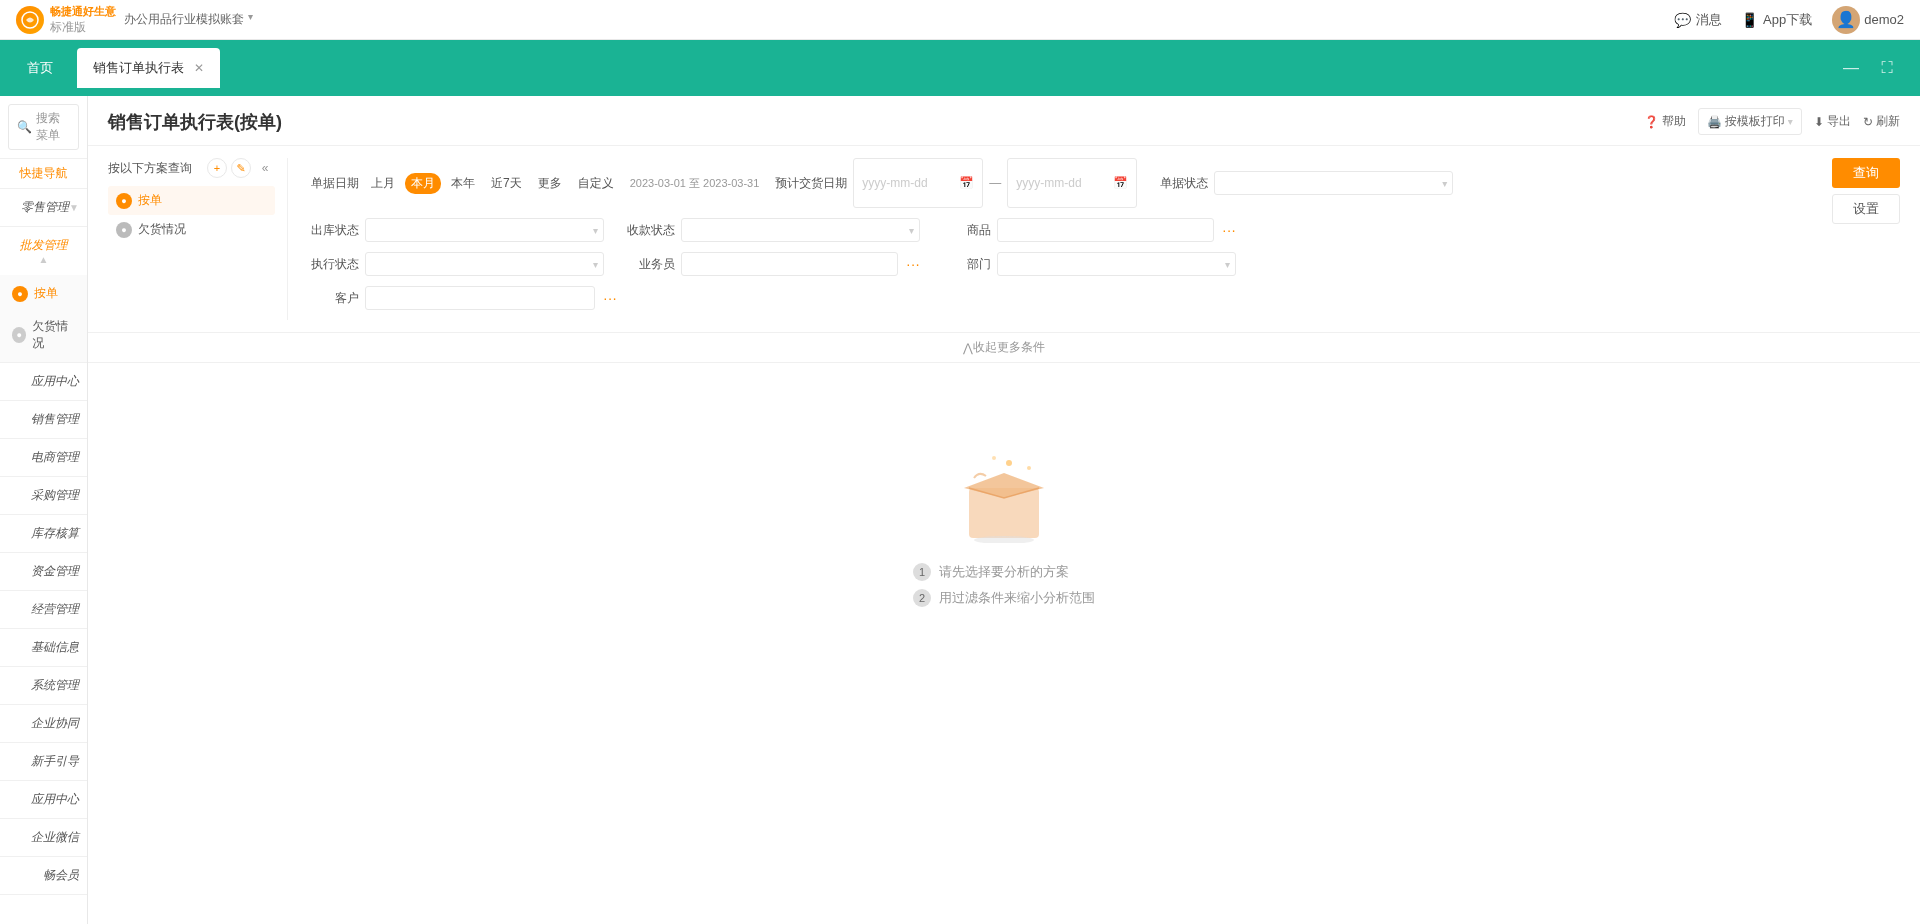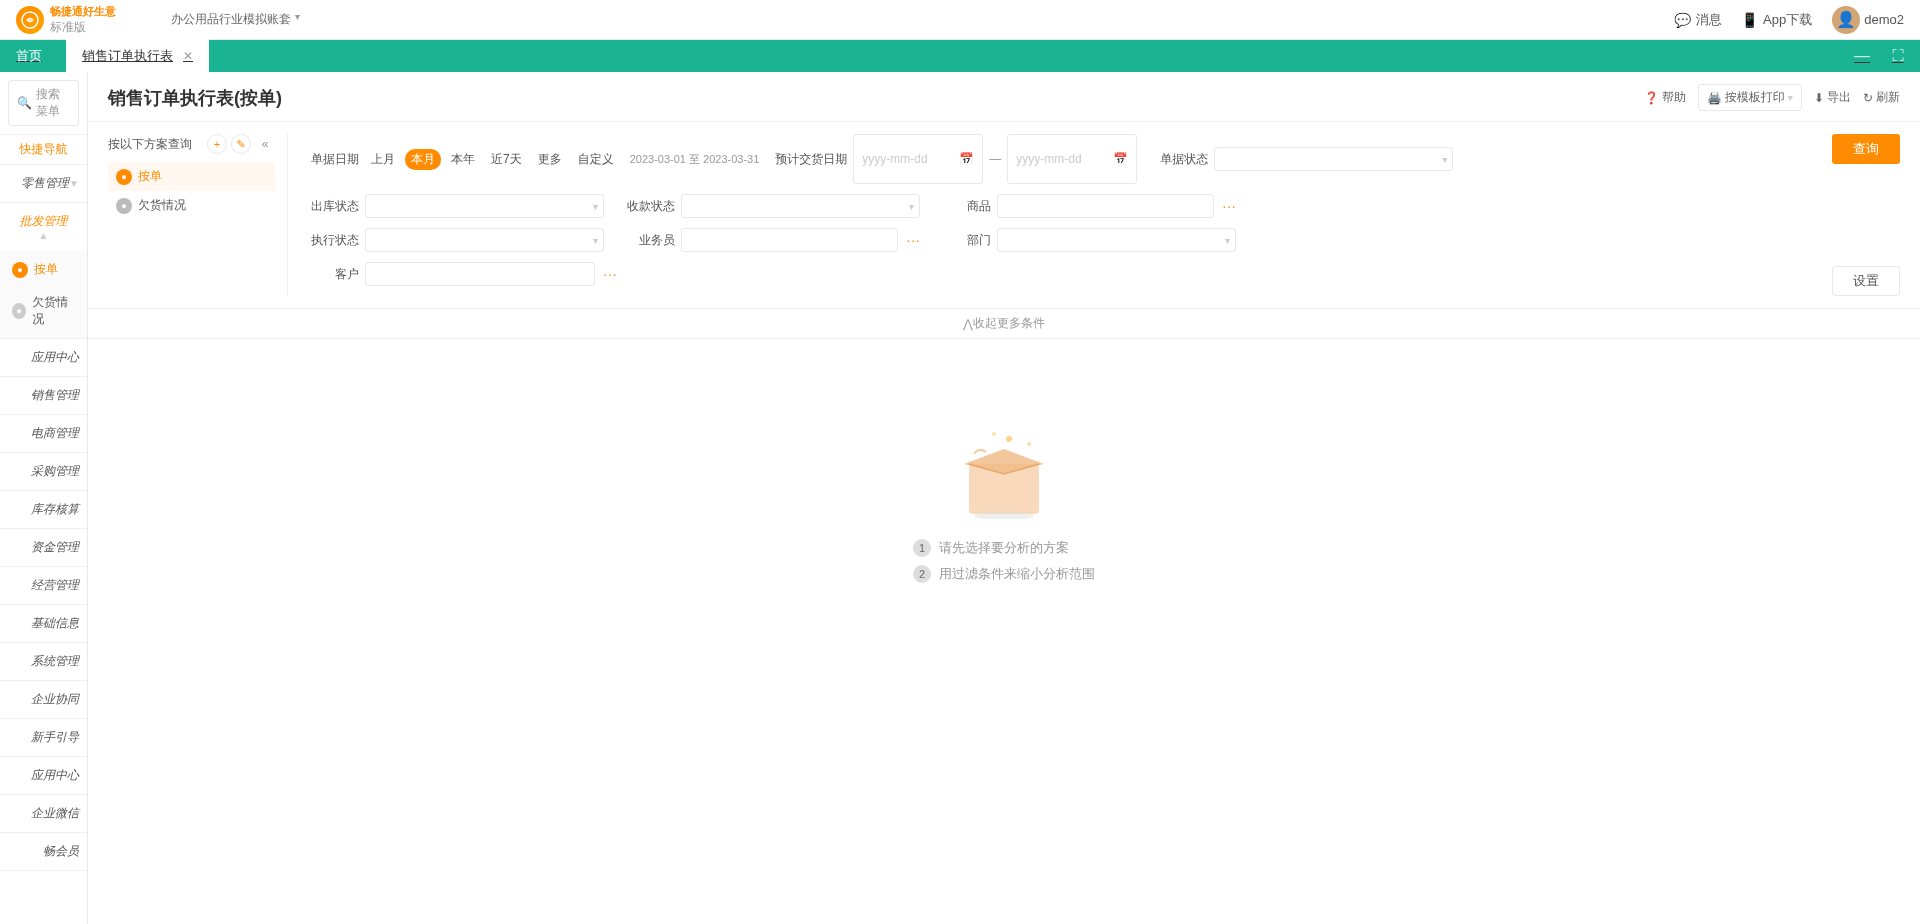--- a/index.html
+++ b/index.html
@@ -38,21 +38,20 @@
       font-size: 10px;
       font-weight: bold;
     }
     .dropdown-selector {
       display: flex;
       align-items: flex-start;
       gap: 4px;
       cursor: pointer;
       color: #333;
       font-size: 12px;
-      margin-left: 47px;
     }
     .top-header-right {
       display: flex;
       align-items: center;
       gap: 20px;
     }
     .header-action {
       display: flex;
       align-items: center;
       gap: 4px;
@@ -68,27 +67,26 @@
       display: flex;
       align-items: center;
       justify-content: center;
       color: white;
       font-size: 11px;
       overflow: hidden;
     }
 
     
     .tab-bar {
-      height: 32px;
+      height: 56px;
       background: #1ab394;
       display: flex;
       align-items: center;
-      padding: 0 0;
+      padding: 0 11px;
       flex-shrink: 0;
-      text-decoration: underline;
     }
     .tab-item {
       height: 40px;
       display: flex;
       align-items: center;
       padding: 0 16px;
       cursor: pointer;
       font-size: 13px;
       color: rgba(255,255,255,0.85);
       gap: 6px;
@@ -463,21 +461,21 @@
       font-size: 14px;
       margin-left: 2px;
     }
 
     
     .filter-actions {
       display: flex;
       flex-direction: column;
       gap: 6px;
       padding-left: 16px;
-      justify-content: space-between;
+      justify-content: flex-start;
       flex-shrink: 0;
     }
     .btn-query {
       background: #ff8c00;
       color: white;
       border: none;
       border-radius: 3px;
       padding: 6px 20px;
       cursor: pointer;
       font-size: 13px;

